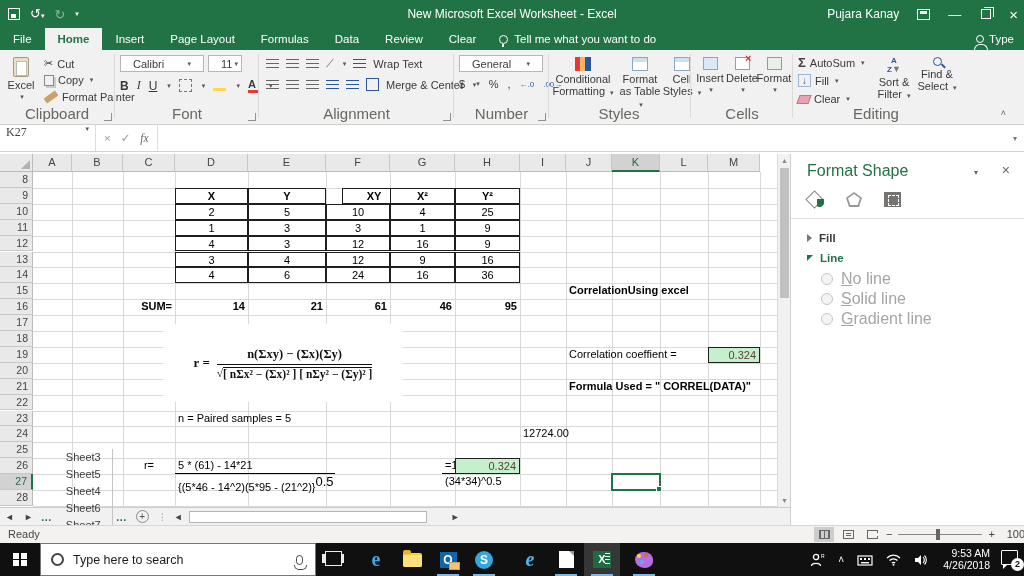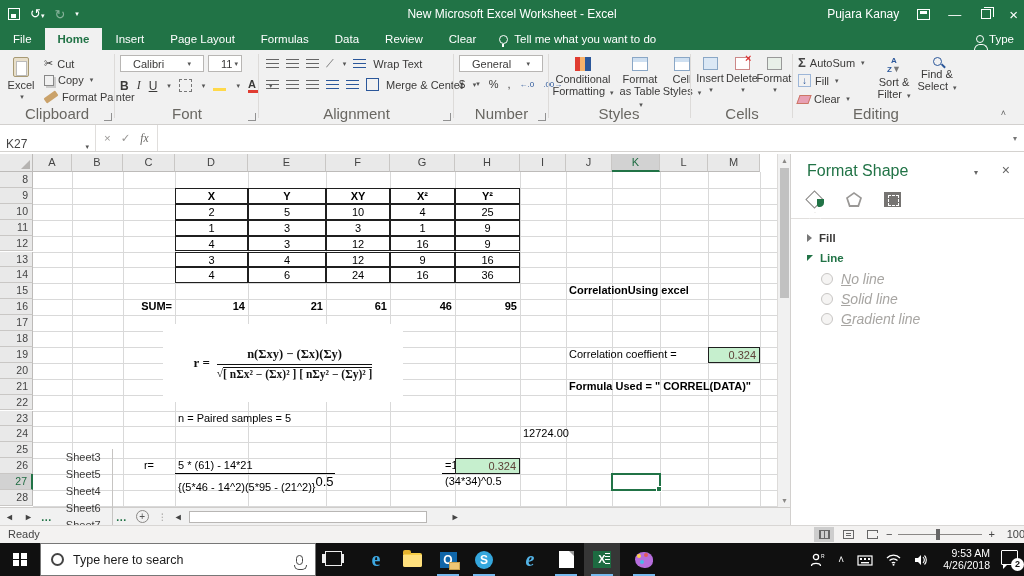--- a/index.html
+++ b/index.html
@@ -65,21 +65,21 @@
   .cf-ic{width:16px;height:14px;background:linear-gradient(90deg,#e03c31 0 5px,#f6b26b 5px 10px,#2b579a 10px);}
   .brush-ic{width:14px;height:6px;background:#caa26a;border-radius:1px;transform:rotate(-35deg);}
   .ins-ic{width:15px;height:13px;border:1px solid #8aa7c6;background:#dbe8f5;}
   .del-ic{width:15px;height:13px;border:1px solid #c88;background:#fff;position:relative;}
   .del-ic::after{content:"×";position:absolute;right:-3px;top:-6px;color:#d33;font-weight:700;font-size:11px;}
   .fmt-ic{width:15px;height:13px;border:1px solid #999;background:#e8f0e8;}
   .twoline{width:62px;text-align:center;line-height:12px;white-space:normal;}
 
   
   .fbar{position:absolute;left:0;top:125px;width:1024px;height:27px;background:#fff;border-bottom:1px solid #d4d2cf;display:flex;align-items:stretch;font-size:11.5px;color:#444;}
-  .namebox{width:96px;border-right:1px solid #e0dedc;display:flex;align-items:flex-end;padding:0 6px;justify-content:space-between;font-family:Liberation Sans, sans-serif;font-size:12px;}
+  .namebox{width:96px;border-right:1px solid #e0dedc;display:flex;align-items:flex-start;padding:0 6px;justify-content:space-between;font-family:Liberation Serif, serif;font-size:12px;}
   .fb-btns{display:flex;align-items:center;gap:10px;padding:0 8px;border-right:1px solid #e0dedc;color:#9a9896;}
   .fx{font-family:"Liberation Serif",serif;font-style:italic;color:#6a6865;}
   .fb-input{flex:1;}
   .fb-dd{width:18px;display:flex;align-items:center;justify-content:center;color:#777;font-size:8px;}
 
   
   #grid{position:absolute;left:0;top:154px;width:777px;height:353px;background:#fff;overflow:hidden;}
   .gcorner{position:absolute;left:0;top:0;width:33px;height:18px;background:#e9e9e9;border-right:1px solid #bdbbb9;border-bottom:1px solid #bdbbb9;}
   .gcorner::after{content:"";position:absolute;right:2px;bottom:2px;border-left:9px solid transparent;border-bottom:9px solid #b5b3b1;}
   .colh{position:absolute;top:0;height:18px;background:#e9e9e9;border-right:1px solid #c9c7c5;border-bottom:1px solid #bdbbb9;font-size:11px;color:#444;text-align:center;line-height:17px;}
@@ -154,21 +154,21 @@
   .pane-div{position:absolute;left:0;top:64px;width:234px;height:1px;background:#e1dfdd;}
   .pane-caret{position:absolute;left:18px;top:58px;width:12px;height:7px;background:#fff;clip-path:polygon(50% 0,100% 100%,0 100%);border:1px solid #e1dfdd;}
   .sec{position:absolute;left:16px;display:flex;align-items:center;gap:7px;font-weight:700;font-size:11.5px;}
   .tri-r{width:0;height:0;border-left:5px solid #777;border-top:4px solid transparent;border-bottom:4px solid transparent;}
   .tri-d{width:0;height:0;border-top:6px solid #217346;border-right:6px solid transparent;}
   .sec.fill{top:78px;color:#3b3a39;}
   .sec.line{top:98px;color:#217346;}
   .opts{position:absolute;left:30px;top:118px;display:flex;flex-direction:column;gap:7px;}
   .opt{display:flex;align-items:center;gap:8px;height:13px;}
   .radio{width:12px;height:12px;border:1px solid #c8c6c4;border-radius:50%;background:#f5f4f3;}
-  .opt-label{display:inline-block;color:#a7a5a2;font-size:14px;font-style:italic;}
+  .opt-label{display:inline-block;color:#a7a5a2;font-size:16px;}
   .opt-label::first-letter{text-decoration:underline;}
 
   
   .taskbar{position:absolute;left:0;top:543px;width:1024px;height:33px;background:#101010;color:#fff;}
   .startbtn{position:absolute;left:0;top:0;width:40px;height:33px;display:flex;align-items:center;justify-content:center;}
   .winlogo{width:14px;height:14px;display:grid;grid-template-columns:6px 6px;grid-template-rows:6px 6px;gap:1.5px;}
   .winlogo span{background:#fff;}
   .searchbox{position:absolute;left:40px;top:0;width:276px;height:33px;background:#fff;border:1px solid #777;display:flex;align-items:center;gap:9px;padding:0 10px;color:#222;}
   .cortana{width:13px;height:13px;border:2px solid #444;border-radius:50%;}
   .search-text{flex:1;font-size:12.5px;color:#1b1b1b;}
@@ -496,21 +496,21 @@
       <div class="rowh" style="top: 288.3px; height: 15.9px;">25</div>
       <div class="hline" style="top: 304.2px;"></div>
       <div class="rowh" style="top: 304.2px; height: 15.9px;">26</div>
       <div class="hline" style="top: 320.1px;"></div>
       <div class="rowh sel" style="top: 320.1px; height: 15.9px;">27</div>
       <div class="hline" style="top: 336px;"></div>
       <div class="rowh" style="top: 336px; height: 15.9px;">28</div>
       <div class="hline" style="top: 351.9px;"></div>
       <div class="cell c-box c-bold c-center" style="left: 175px; top: 33.9px; height: 15.9px; width: 73px;">X</div>
       <div class="cell c-box c-bold c-center" style="left: 248px; top: 33.9px; height: 15.9px; width: 78px;">Y</div>
-      <div class="cell c-box c-bold c-center" style="left: 326px; top: 33.9px; height: 15.9px; width: 64px;">XY</div>
+      <div class="cell c-box c-bold c-center" style="left: 342px; top: 33.9px; height: 15.9px; width: 64px;">XY</div>
       <div class="cell c-box c-bold c-center" style="left: 390px; top: 33.9px; height: 15.9px; width: 65px;">X²</div>
       <div class="cell c-box c-bold c-center" style="left: 455px; top: 33.9px; height: 15.9px; width: 65px;">Y²</div>
       <div class="cell c-box c-center" style="left: 175px; top: 49.8px; height: 15.9px; width: 73px;">2</div>
       <div class="cell c-box c-center" style="left: 248px; top: 49.8px; height: 15.9px; width: 78px;">5</div>
       <div class="cell c-box c-center" style="left: 326px; top: 49.8px; height: 15.9px; width: 64px;">10</div>
       <div class="cell c-box c-center" style="left: 390px; top: 49.8px; height: 15.9px; width: 65px;">4</div>
       <div class="cell c-box c-center" style="left: 455px; top: 49.8px; height: 15.9px; width: 65px;">25</div>
       <div class="cell c-box c-center" style="left: 175px; top: 65.7px; height: 15.9px; width: 73px;">1</div>
       <div class="cell c-box c-center" style="left: 248px; top: 65.7px; height: 15.9px; width: 78px;">3</div>
       <div class="cell c-box c-center" style="left: 326px; top: 65.7px; height: 15.9px; width: 64px;">3</div>

